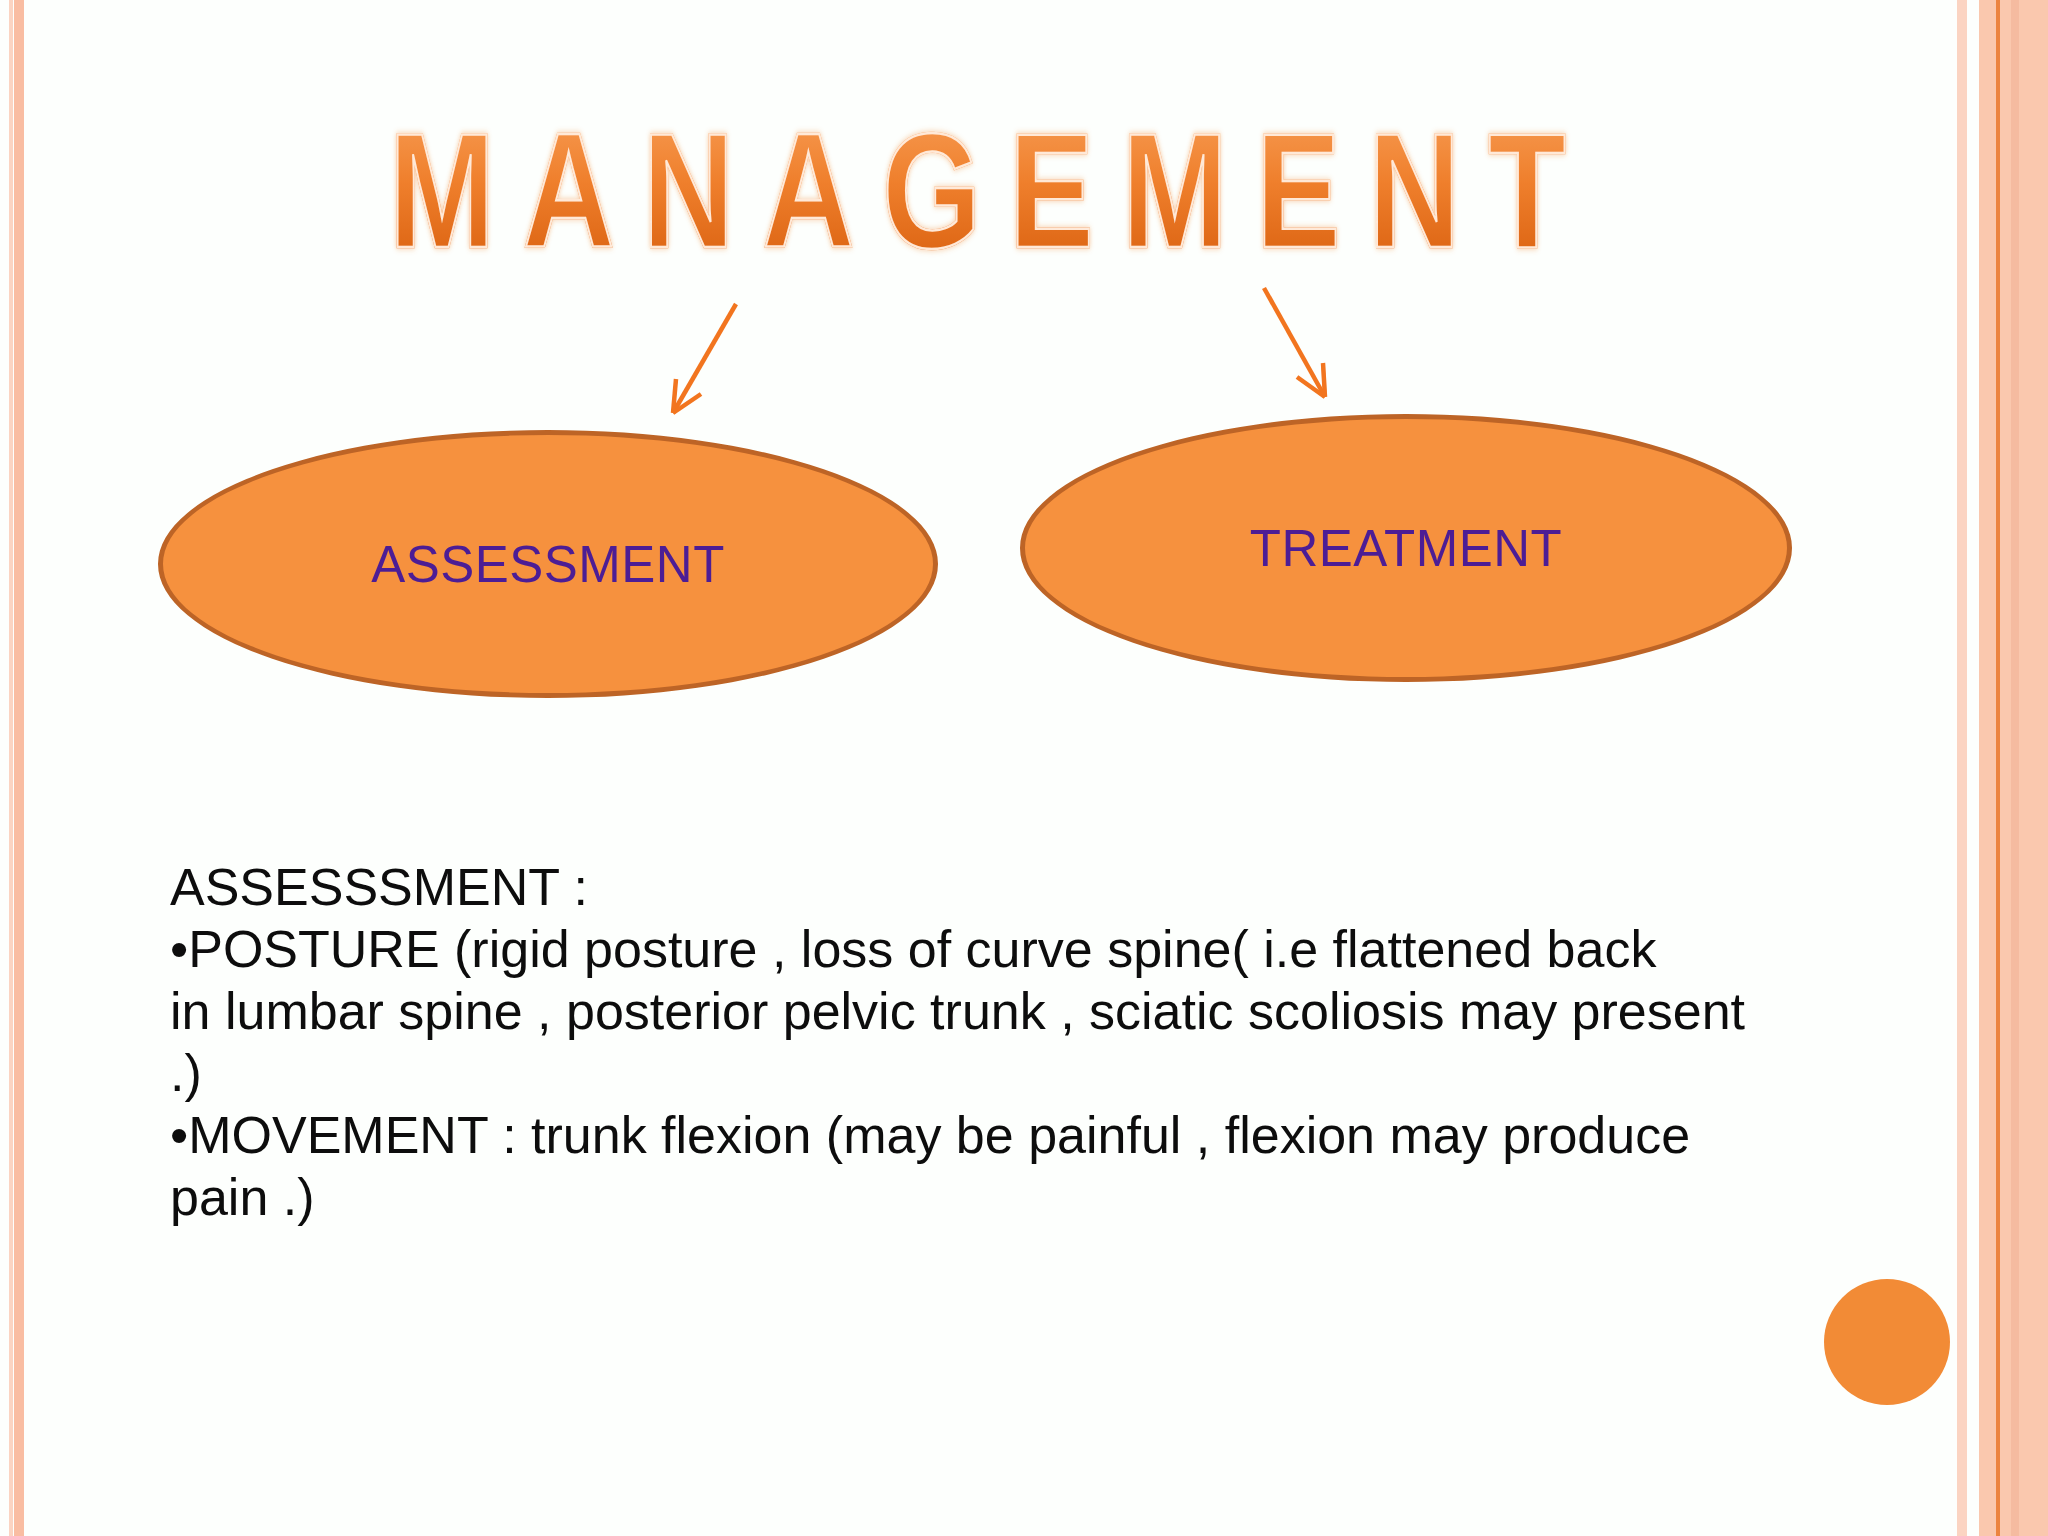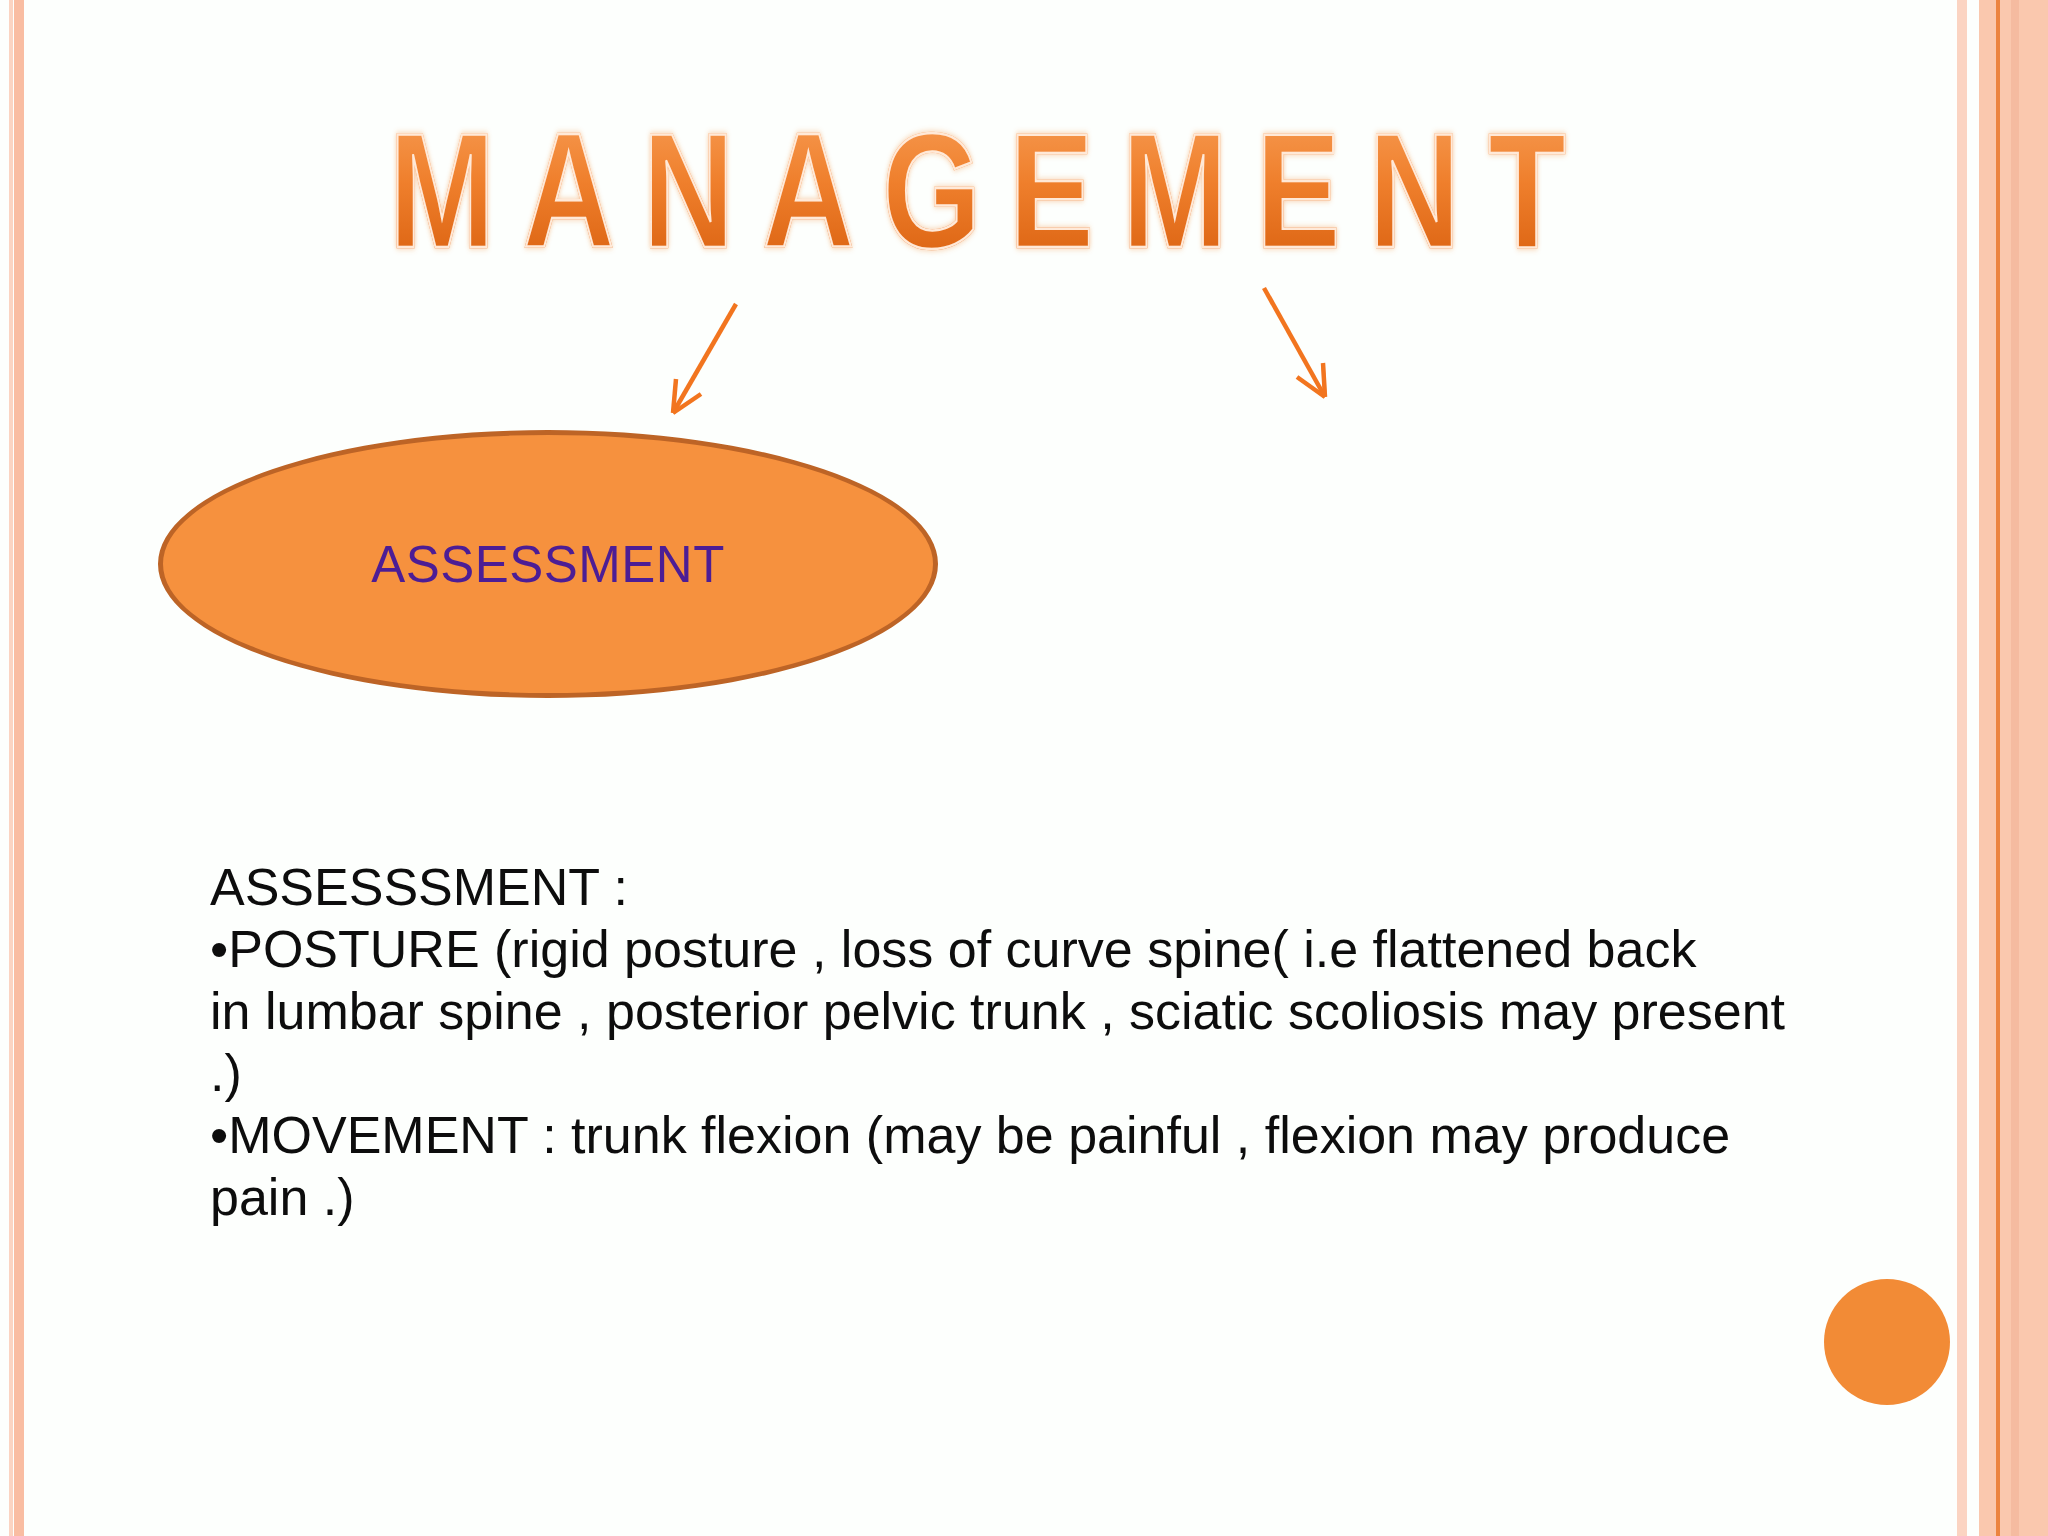--- a/index.html
+++ b/index.html
@@ -56,21 +56,21 @@
   .node-treatment{left:1020px;top:414px;width:772px;height:268px;}
   .node-label{
     color:#4c1d95;font-size:51px;font-weight:400;letter-spacing:0.5px;white-space:nowrap;
   }
   
   .body-block{
     position:absolute;left:170px;top:856px;width:1560px;
     color:var(--text-black);
     font-size:52px;line-height:62px;
   }
-  .body-line{white-space:nowrap;margin-left:40px;}
+  .body-line{white-space:nowrap;}
   
   .corner-circle{
     position:absolute;left:1824px;top:1279px;width:126px;height:126px;
     border-radius:50%;background:var(--circle-orange);
   }
 </style>
 </head>
 <body>
 
 <div class="slide">
@@ -96,20 +96,23 @@
     <g stroke="#f2751f" stroke-width="4.5" fill="none" stroke-linecap="butt">
       <path d="M1264,288 L1325,397"></path>
       <path d="M1325,397 L1297,377"></path>
       <path d="M1325,397 L1323,363"></path>
     </g>
   </svg>
 
   <div class="node node-assessment">
     <span class="node-label">ASSESSMENT</span>
   </div>
+  <div class="node node-treatment">
+    <span class="node-label">TREATMENT</span>
+  </div>
 
   <div class="body-block">
     <div class="body-line">ASSESSSMENT :</div>
     <div class="body-line">•POSTURE (rigid posture , loss of curve spine( i.e flattened back</div>
     <div class="body-line">in lumbar spine , posterior pelvic trunk , sciatic scoliosis may present</div>
     <div class="body-line">.)</div>
     <div class="body-line">•MOVEMENT : trunk flexion (may be painful , flexion may produce</div>
     <div class="body-line">pain .)</div>
   </div>
 

